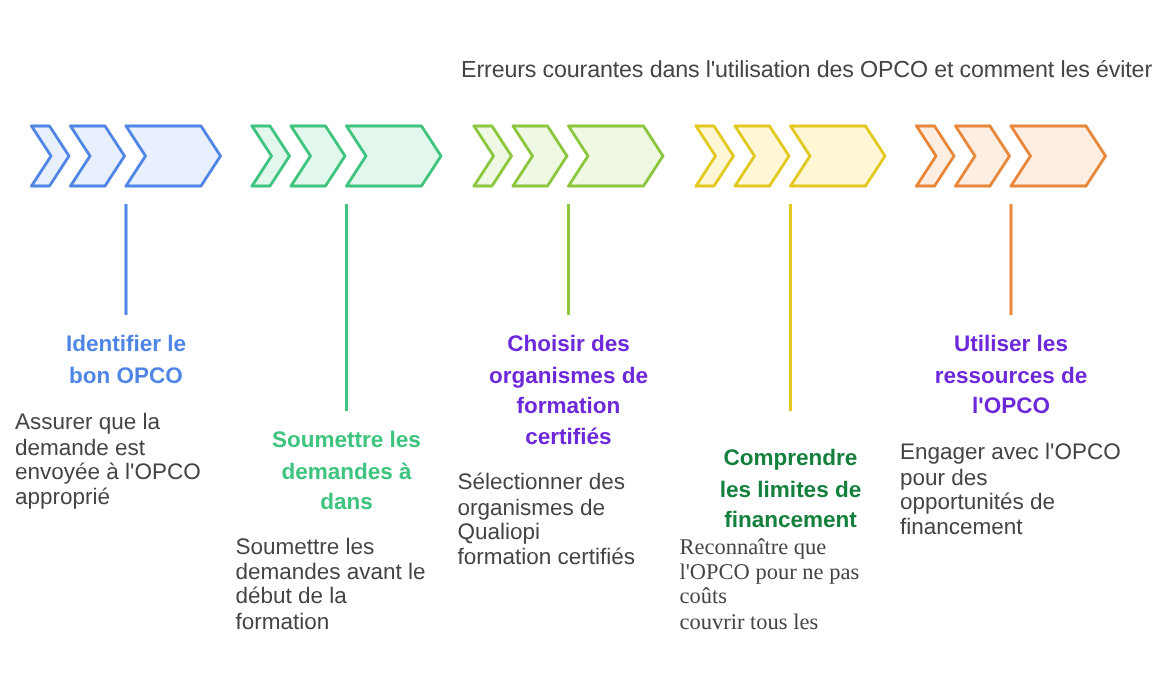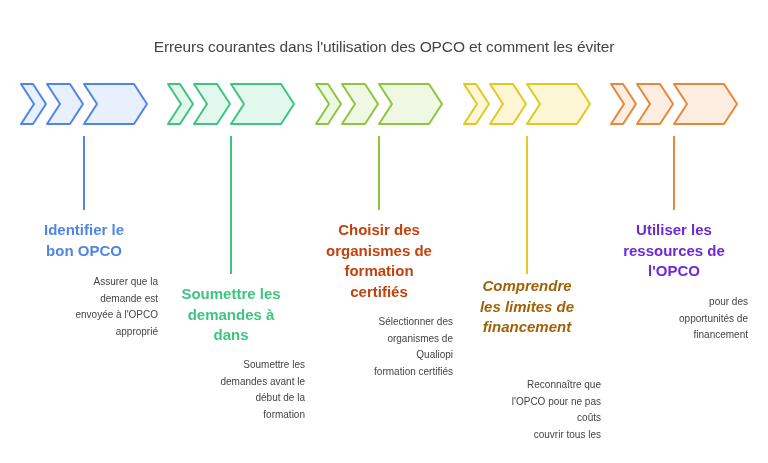--- a/index.html
+++ b/index.html
@@ -1,22 +1,22 @@
 <!DOCTYPE html>
 <html><head>
 <meta charset="utf-8">
 <style>
   html, body { margin:0; padding:0; background:#ffffff; }
   body { width:768px; height:463px; position:relative; overflow:hidden; font-family:"Liberation Sans", "DejaVu Sans", sans-serif; }
-  .title { position:absolute; left:0; top:38px; width:768px; text-align:center; font-size:15.5px; color:#444; letter-spacing:-0.1px; }
+  .title { position:absolute; left:0; top:38px; width:768px; text-align:right; font-size:15.5px; color:#444; letter-spacing:-0.1px; }
   .col { position:absolute; top:0; width:148px; height:463px; }
   .chev { position:absolute; top:82px; left:0; }
   .vline { position:absolute; width:1.6px; }
   .heading { position:absolute; width:148px; text-align:center; font-weight:bold; font-size:15px; line-height:20.5px; }
-  .body { position:absolute; width:148px; text-align:right; font-size:10px; line-height:16.6px; color:#444; }
+  .body { position:absolute; width:148px; text-align:left; font-size:15px; line-height:16.6px; color:#444; }
 </style>
 </head>
 <body>
 
 <div class="title">Erreurs courantes dans l'utilisation des OPCO et comment les éviter</div>
 
 <div class="col" style="left:10px;">
   <svg class="chev" width="148" height="46" viewBox="0 0 148 46">
     <g fill="#e8effd" stroke="#4f86e6" stroke-width="2" stroke-linejoin="round">
       <polygon points="11,2 23,2 36,22 23,42 11,42 24,22"></polygon>
@@ -61,21 +61,21 @@
 
 <div class="col" style="left:305px;">
   <svg class="chev" width="148" height="46" viewBox="0 0 148 46">
     <g fill="#eff8e2" stroke="#8cc63f" stroke-width="2" stroke-linejoin="round">
       <polygon points="11,2 23,2 36,22 23,42 11,42 24,22"></polygon>
       <polygon points="37,2 60,2 73,22 60,42 37,42 50,22"></polygon>
       <polygon points="74,2 124,2 137,22 124,42 74,42 87,22"></polygon>
     </g>
   </svg>
   <div class="vline" style="left:73px; top:136px; height:74px; background:#8cc63f;"></div>
-  <div class="heading" style="top:220px; color:#c2410c;">
+  <div class="heading" style="top:220px; color:#6d28d9;">
     <div>Choisir des</div>
     <div>organismes de</div>
     <div>formation</div>
     <div>certifiés</div>
   </div>
   <div class="body" style="top:314px;">
     <div>Sélectionner des</div>
     <div>organismes de</div>
     <div>Qualiopi</div>
     <div>formation certifiés</div>
@@ -84,26 +84,26 @@
 
 <div class="col" style="left:453px;">
   <svg class="chev" width="148" height="46" viewBox="0 0 148 46">
     <g fill="#fdf7d6" stroke="#e2c81f" stroke-width="2" stroke-linejoin="round">
       <polygon points="11,2 23,2 36,22 23,42 11,42 24,22"></polygon>
       <polygon points="37,2 60,2 73,22 60,42 37,42 50,22"></polygon>
       <polygon points="74,2 124,2 137,22 124,42 74,42 87,22"></polygon>
     </g>
   </svg>
   <div class="vline" style="left:73px; top:136px; height:138px; background:#e2c81f;"></div>
-  <div class="heading" style="top:276px; color:#a16207;font-style:italic;">
+  <div class="heading" style="top:296px; color:#15803d;">
     <div>Comprendre</div>
     <div>les limites de</div>
     <div>financement</div>
   </div>
-  <div class="body" style="top:377px;">
+  <div class="body" style="top:357px;font-family:Liberation Serif, serif;">
     <div>Reconnaître que</div>
     <div>l'OPCO pour ne pas</div>
     <div>coûts</div>
     <div>couvrir tous les</div>
   </div>
 </div>
 
 <div class="col" style="left:600px;">
   <svg class="chev" width="148" height="46" viewBox="0 0 148 46">
     <g fill="#fdeee1" stroke="#e8873a" stroke-width="2" stroke-linejoin="round">
@@ -112,17 +112,18 @@
       <polygon points="74,2 124,2 137,22 124,42 74,42 87,22"></polygon>
     </g>
   </svg>
   <div class="vline" style="left:73px; top:136px; height:74px; background:#e8873a;"></div>
   <div class="heading" style="top:220px; color:#6d28d9;">
     <div>Utiliser les</div>
     <div>ressources de</div>
     <div>l'OPCO</div>
   </div>
   <div class="body" style="top:294px;">
+    <div>Engager avec l'OPCO</div>
     <div>pour des</div>
     <div>opportunités de</div>
     <div>financement</div>
   </div>
 </div>
 
 </body></html>

